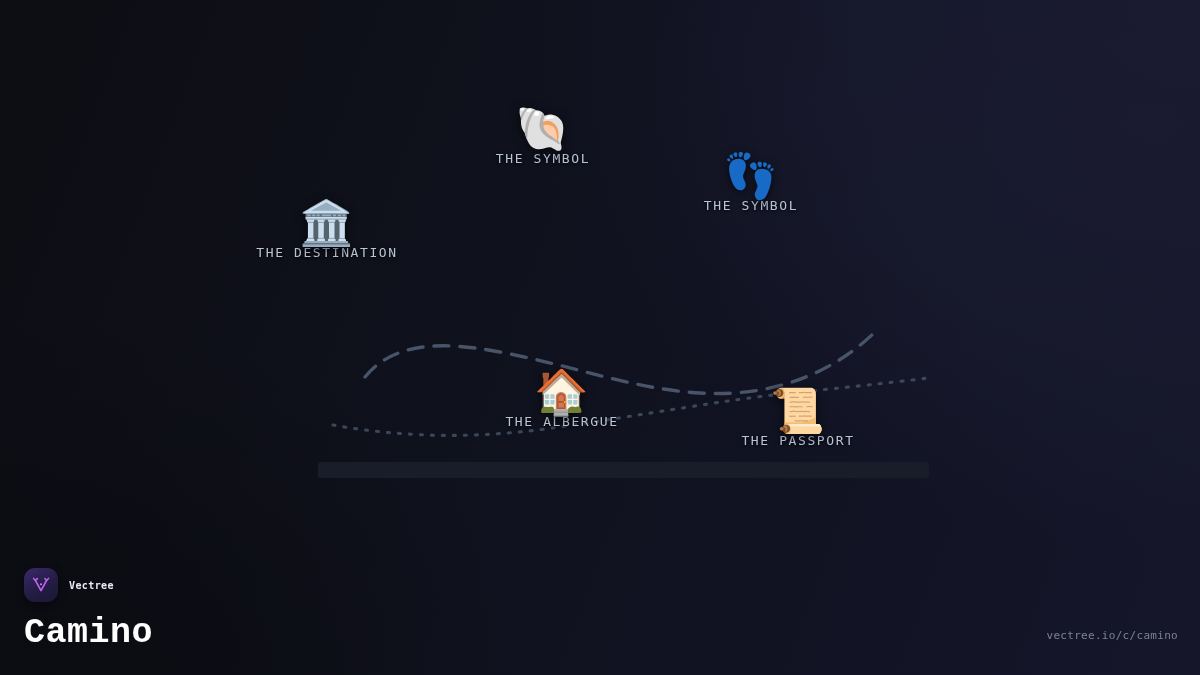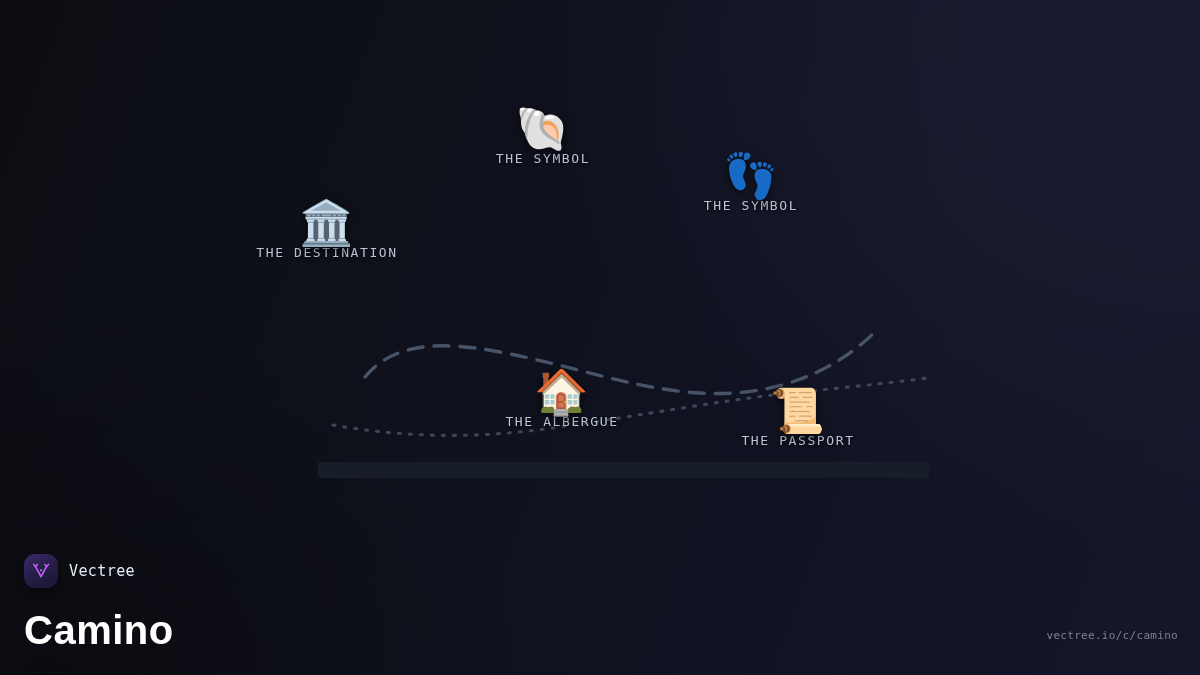--- a/index.html
+++ b/index.html
@@ -66,33 +66,33 @@
     gap:11px;
   }
   .brand-mark {
     width:34px; height:34px;
     border-radius:11px;
     background:linear-gradient(150deg,#3b2a6b 0%,#241c44 55%,#1b1736 100%);
     display:flex; align-items:center; justify-content:center;
     box-shadow:0 2px 7px rgba(0,0,0,.5);
   }
   .brand-name {
-    font-size:15px;
-    font-weight:normal;
+    font-size:10px;
+    font-weight:bold;
     color:#e9ecf3;
     letter-spacing:.4px;
     font-family:"DejaVu Sans Mono", monospace;
   }
   #page-title {
-    margin-top:20px;
-    font-size:40px;
+    margin-top:11px;
+    font-size:35px;
     font-weight:bold;
     color:#ffffff;
     letter-spacing:.5px;
-    font-family:Liberation Sans, sans-serif;
+    font-family:Liberation Mono, monospace;
   }
   #footer-url {
     position:absolute;
     right:22px;
     bottom:33px;
     font-size:11px;
     color:#7c828f;
     letter-spacing:.3px;
     font-family:"DejaVu Sans Mono", monospace;
   }

